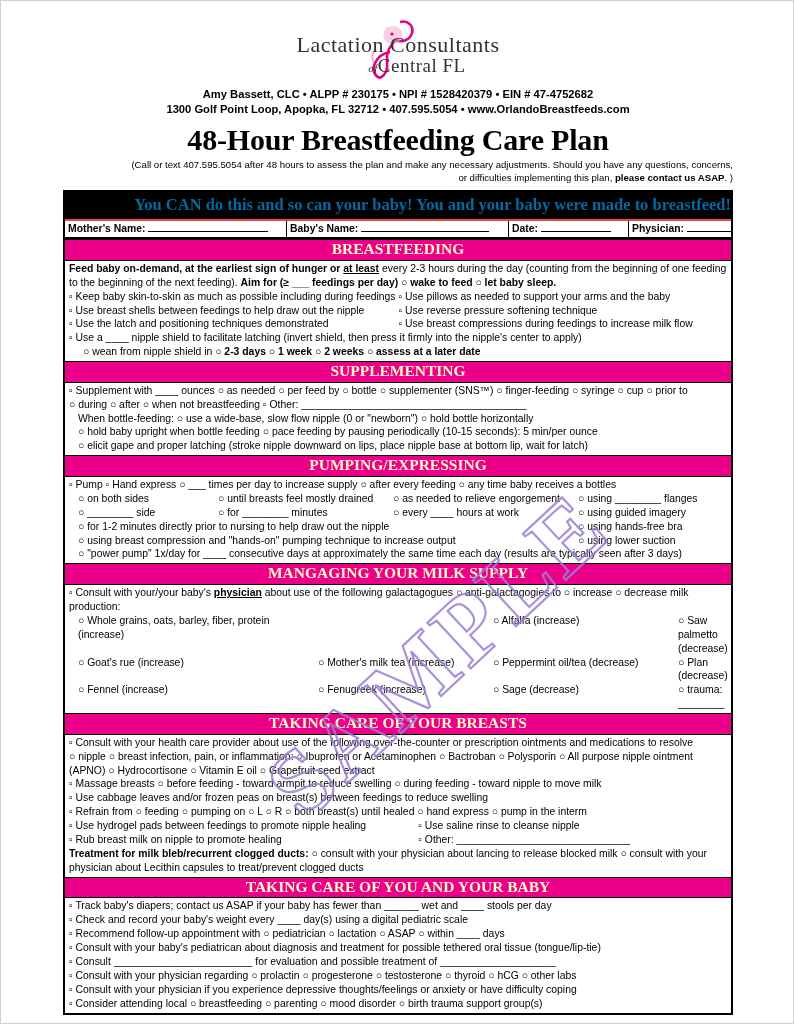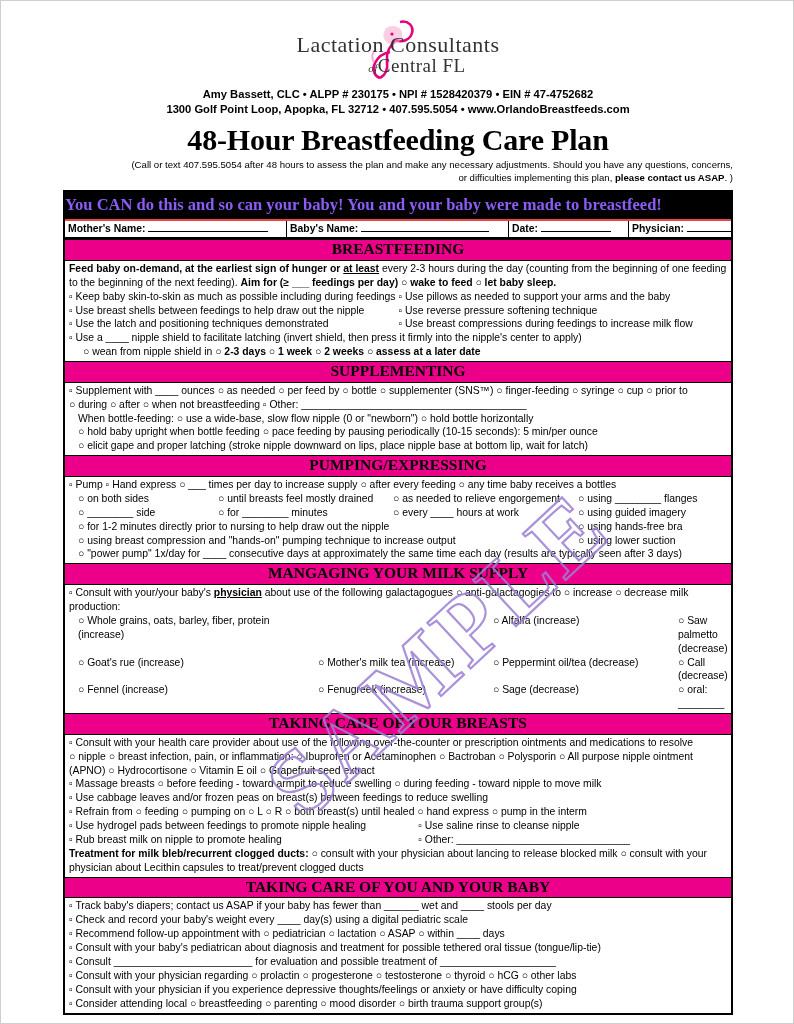--- a/index.html
+++ b/index.html
@@ -92,22 +92,22 @@
   }
   .doc-sub b { font-weight: bold; }
 
   
   .frame {
     border: 2.5px solid #000;
     box-sizing: border-box;
   }
   .banner {
     background: #000;
-    color: #8b5cf6;
-    text-align: left;
+    color: #0369a1;
+    text-align: right;
     font-family: "Liberation Serif", serif;
     font-weight: bold;
     font-size: 16.5px;
     padding: 3px 0 4px 0;
     letter-spacing: 0px;
   }
   .namerow {
     display: flex;
     border-top: 2px solid #ef4444;
     border-bottom: 2px solid #000;
@@ -122,21 +122,21 @@
   }
   .namerow > div:last-child { border-right: none; }
   .nm-mother { width: 215px; }
   .nm-baby   { width: 215px; }
   .nm-date   { width: 113px; }
   .nm-phys   { flex: 1; }
   .ul { text-decoration: none; border-bottom: 1px solid #000; display: inline-block; }
 
   .sec-head {
     background: #ec0089;
-    color: #000000;
+    color: #fef9c3;
     text-align: center;
     font-family: "Liberation Serif", serif;
     font-weight: bold;
     font-size: 15.5px;
     line-height: 1.08;
     padding: 1px 0 2px 0;
     border-top: 1.5px solid #000;
     border-bottom: 1.5px solid #000;
   }
   .sec-body {
@@ -289,26 +289,26 @@
         <p><span>▫ Consult with your/your baby's </span><b><u>physician</u></b><span> about use of the following galactagogues ○ anti-galactagogies to ○ increase ○ decrease milk production:</span></p>
         <div class="grid-milk ind2">
           <div>○ Whole grains, oats, barley, fiber, protein (increase)</div>
           <div></div>
           <div>○ Alfalfa (increase)</div>
           <div>○ Saw palmetto (decrease)</div>
 
           <div>○ Goat's rue (increase)</div>
           <div>○ Mother's milk tea (increase)</div>
           <div>○ Peppermint oil/tea (decrease)</div>
-          <div>○ Call (decrease)</div>
+          <div>○ Plan (decrease)</div>
 
           <div>○ Fennel (increase)</div>
           <div>○ Fenugreek (increase)</div>
           <div>○ Sage (decrease)</div>
-          <div>○ oral: ________</div>
+          <div>○ trauma: ________</div>
         </div>
       </div>
 
       <div class="sec-head">TAKING CARE OF YOUR BREASTS</div>
       <div class="sec-body">
         <p>▫ Consult with your health care provider about use of the following over-the-counter or prescription ointments and medications to resolve</p>
         <p>○ nipple ○ breast infection, pain, or inflammation: ○ Ibuprofen or Acetaminophen ○ Bactroban ○ Polysporin ○ All purpose nipple ointment</p>
         <p>(APNO) ○ Hydrocortisone ○ Vitamin E oil ○ Grapefruit seed extract</p>
         <p>▫ Massage breasts ○ before feeding - toward armpit to reduce swelling ○ during feeding - toward nipple to move milk</p>
         <p>▫ Use cabbage leaves and/or frozen peas on breast(s) between feedings to reduce swelling</p>

